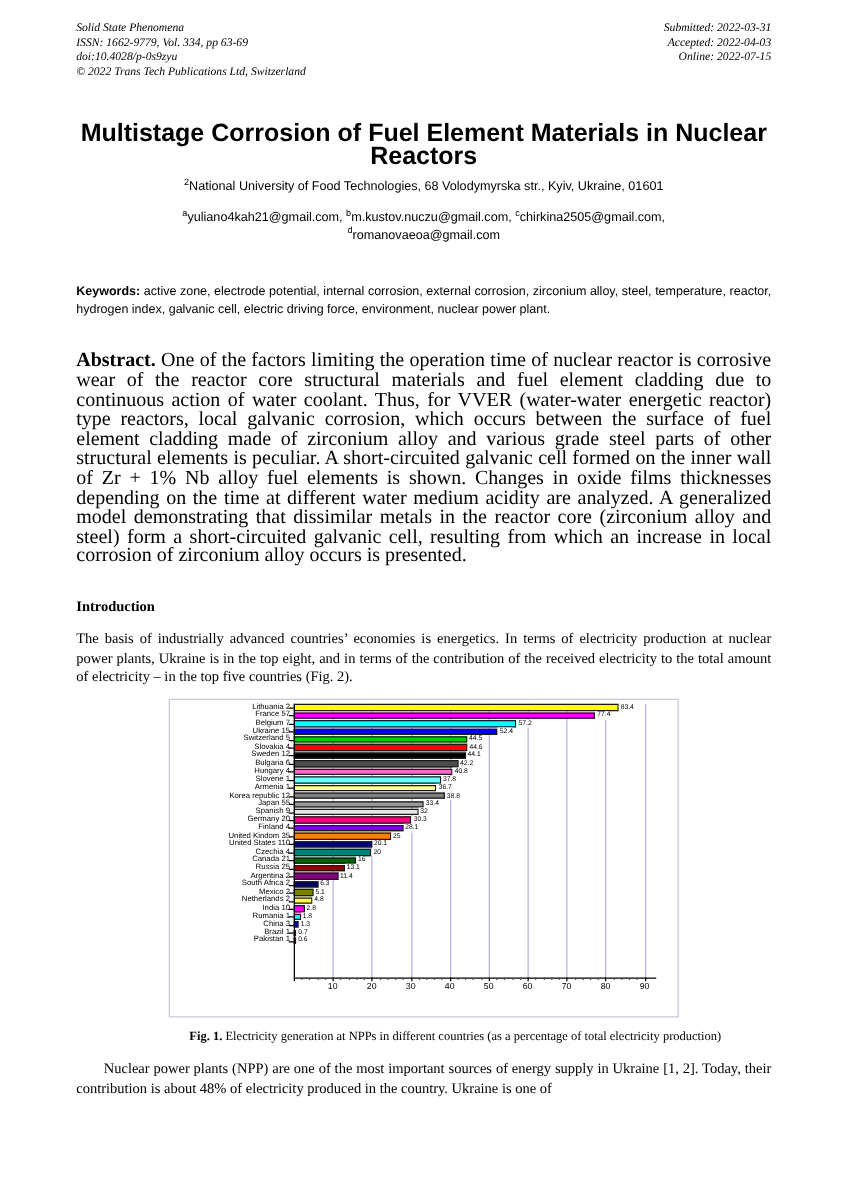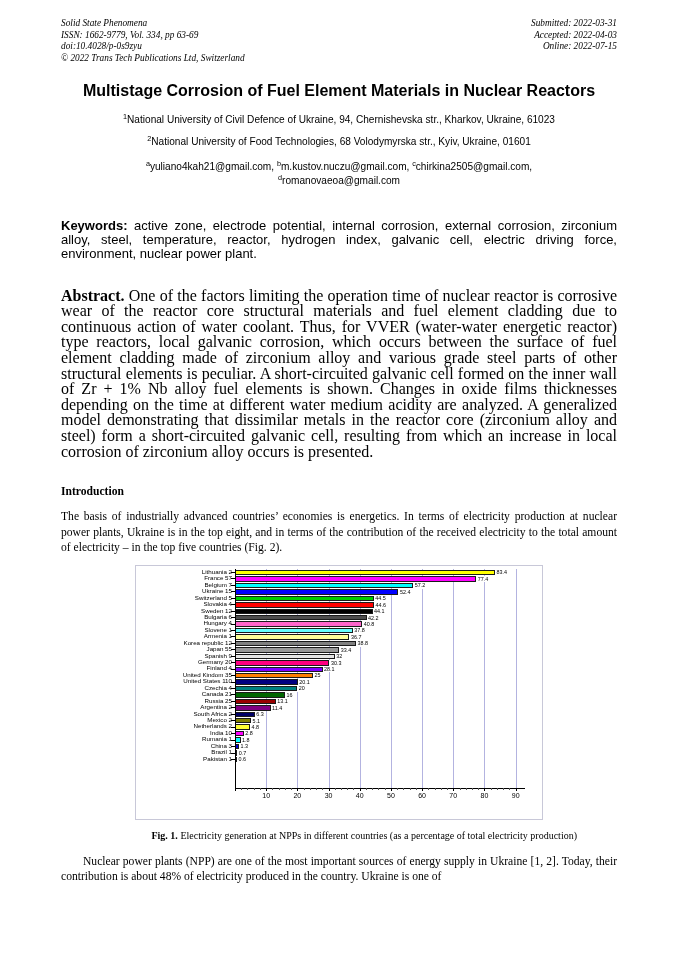--- a/index.html
+++ b/index.html
@@ -46,23 +46,23 @@
   .runhead-right {
     position: absolute;
     right: 0; top: 0;
     text-align: right;
   }
 
   
   .title {
     font-family: "Liberation Sans", sans-serif;
     font-weight: bold;
-    font-size: 16px;
+    font-size: 20px;
     text-align: center;
-    margin-top: 14px;
+    margin-top: 30px;
     line-height: 18px;
   }
   .authors {
     font-family: "Liberation Sans", sans-serif;
     font-size: 13.2px;
     text-align: center;
     margin-top: 7px;
     line-height: 17px;
   }
   .affil {
@@ -78,21 +78,21 @@
     font-size: 10.1px;
     text-align: center;
     margin-top: 12px;
     line-height: 13.5px;
   }
   sup { font-size: 0.72em; vertical-align: super; line-height: 0; }
 
   
   .keywords {
     font-family: "Liberation Sans", sans-serif;
-    font-size: 13px;
+    font-size: 10px;
     line-height: 14.2px;
     text-align: justify;
     margin-top: 32px;
   }
   .keywords b { font-weight: bold; }
 
   
   .abstract {
     font-family: "Liberation Serif", serif;
     font-size: 16px;
@@ -250,23 +250,20 @@
       <div class="runhead-right">
         <div>Submitted: 2022-03-31</div>
         <div>Accepted: 2022-04-03</div>
         <div>Online: 2022-07-15</div>
       </div>
     </div>
 
     <div class="title">Multistage Corrosion of Fuel Element Materials in Nuclear Reactors</div>
 
 
-    <div class="affil affil1">
-      <sup>1</sup>National University of Civil Defence of Ukraine, 94, Chernishevska str., Kharkov, Ukraine, 61023
-    </div>
     <div class="affil affil2">
       <sup>2</sup>National University of Food Technologies, 68 Volodymyrska str., Kyiv, Ukraine, 01601
     </div>
 
     <div class="emails">
       <div>
         <sup>a</sup>yuliano4kah21@gmail.com, <sup>b</sup>m.kustov.nuczu@gmail.com, <sup>c</sup>chirkina2505@gmail.com,
       </div>
       <div>
         <sup>d</sup>romanovaeoa@gmail.com

